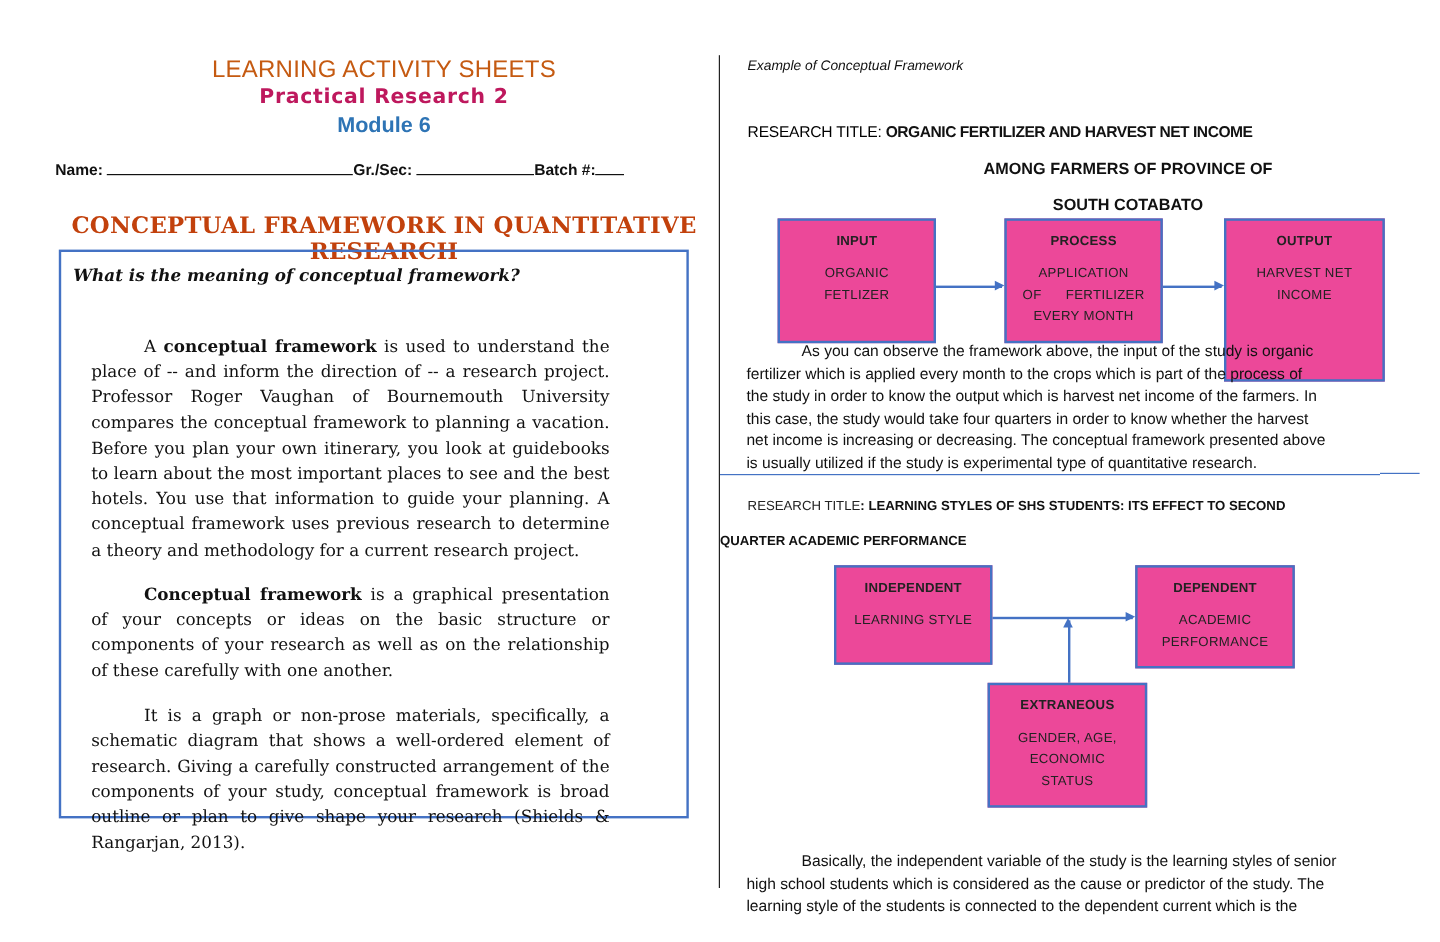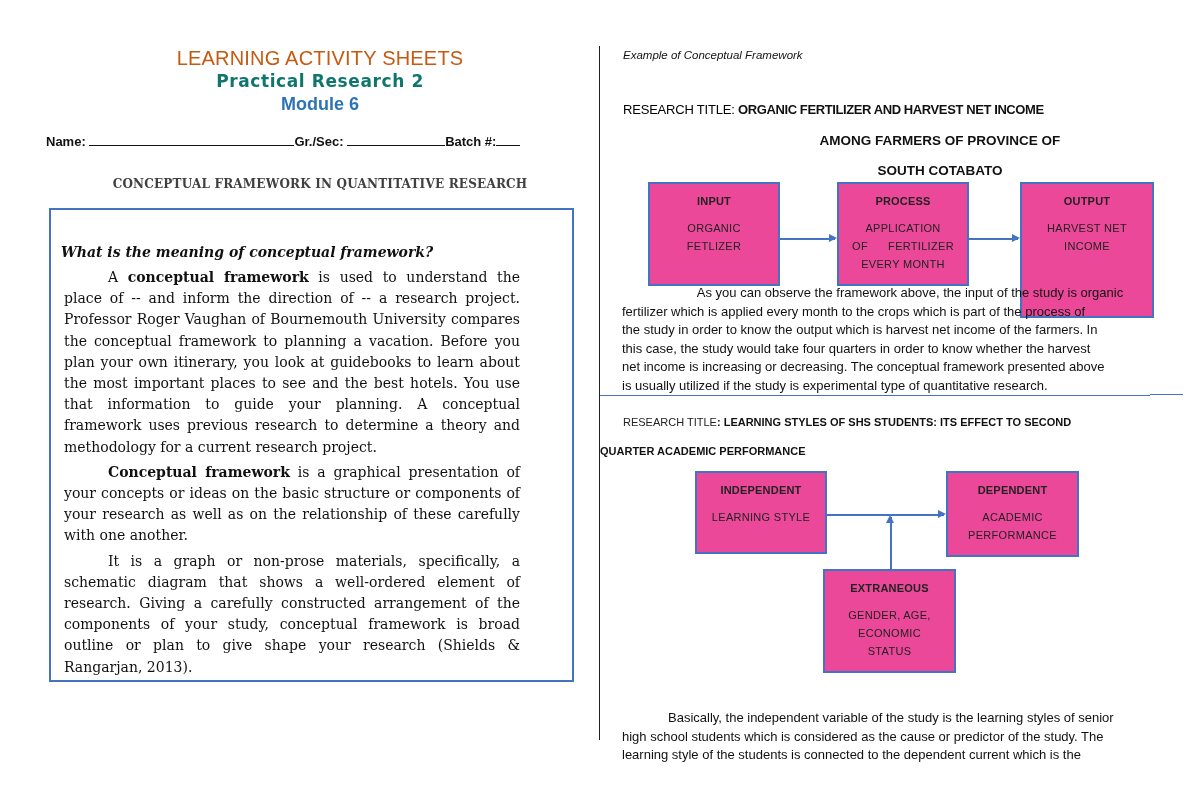--- a/index.html
+++ b/index.html
@@ -6,37 +6,37 @@
     body {
       width: 1200px; height: 785px; position: relative; overflow: hidden;
       background: #ffffff; color: #111;
       font-family: "Liberation Sans", sans-serif;
     }
     .abs { position: absolute; }
     .center { text-align: center; }
 
     
     #title-main { left: 40px; top: 47px; width: 560px; font-size: 20px; color: #c55a11; letter-spacing: 0.2px; }
-    #title-sub { left: 40px; top: 71px; width: 560px; font-size: 17px; font-weight: bold; color: #0f766e; letter-spacing: 0.6px; font-family: "DejaVu Sans", sans-serif; }
+    #title-sub { left: 40px; top: 71px; width: 560px; font-size: 17px; font-weight: bold; color: #be185d; letter-spacing: 0.6px; font-family: "DejaVu Sans", sans-serif; }
     #title-module { left: 40px; top: 94px; width: 560px; font-size: 18px; font-weight: bold; color: #2e74b5; }
     #name-row { left: 46px; top: 133px; font-size: 13px; font-weight: bold; white-space: nowrap; }
     .blank { display: inline-block; border-bottom: 1.2px solid #111; height: 12px; vertical-align: baseline; }
-    #section-heading { left: 40px; top: 177px; width: 560px; font-family: "DejaVu Serif", serif; font-weight: bold; font-size: 12px; color: #404040; letter-spacing: 0.2px; }
+    #section-heading { left: 40px; top: 177px; width: 560px; font-family: "DejaVu Serif", serif; font-weight: bold; font-size: 19px; color: #c2410c; letter-spacing: 0.2px; }
 
     #def-box {
       left: 49px; top: 208px; width: 525px; height: 474px;
       border: 2px solid #4472c4; box-sizing: border-box;
     }
-    #def-question { left: 61px; top: 244px; font-family: "DejaVu Serif", serif; font-weight: bold; font-style: italic; font-size: 14px; }
+    #def-question { left: 61px; top: 222px; font-family: "DejaVu Serif", serif; font-weight: bold; font-style: italic; font-size: 14px; }
     #def-body {
       left: 60px; top: 263px; width: 464px;
       font-family: "DejaVu Serif", serif; font-size: 14px; line-height: 21.2px;
       text-align: justify;
     }
-    #def-body p { margin: 4px; text-indent: 44px; }
+    #def-body p { margin: 16px; text-indent: 44px; }
     #def-body b { font-weight: bold; }
 
     
     #divider { left: 599px; top: 46px; width: 1px; height: 694px; background: #222; }
 
     
     #example-label { left: 623px; top: 49px; font-size: 11.5px; font-style: italic; font-family: "Liberation Sans", sans-serif; }
     .rt-line { font-size: 13px; white-space: nowrap; }
     #rt1 { left: 623px; top: 102px; }
     #rt1 .lbl { font-weight: normal; letter-spacing: -0.2px; color: #000000; }
@@ -58,21 +58,21 @@
     }
     .arrow-v { position: absolute; width: 1.5px; background: #4472c4; }
     .arrow-v::after {
       content: ""; position: absolute; top: -2px; left: -4px;
       border-bottom: 8px solid #4472c4; border-left: 4.5px solid transparent; border-right: 4.5px solid transparent;
     }
 
     .para-r { font-size: 13px; line-height: 18.6px; }
     .para-r p { margin: 0; }
     #explain1 { left: 622px; top: 284px; width: 530px; }
-    #explain1 .indent { padding-left: 46px; text-align: center; }
+    #explain1 .indent { padding-left: 46px; }
 
     #hline1 { left: 600px; top: 395px; width: 550px; height: 1px; background: #4472c4; }
     #hline2 { left: 1150px; top: 394px; width: 33px; height: 1px; background: #4472c4; }
 
     #rt2 { left: 623px; top: 416px; font-size: 11px; }
     #rt2 .lbl { color: #222; }
     #rt2 .val { font-weight: bold; }
     #rt2-cont { left: 600px; top: 445px; width: 580px; text-align: left; font-size: 11px; font-weight: bold; }
 
     #explain2 { left: 622px; top: 674px; width: 540px; }

